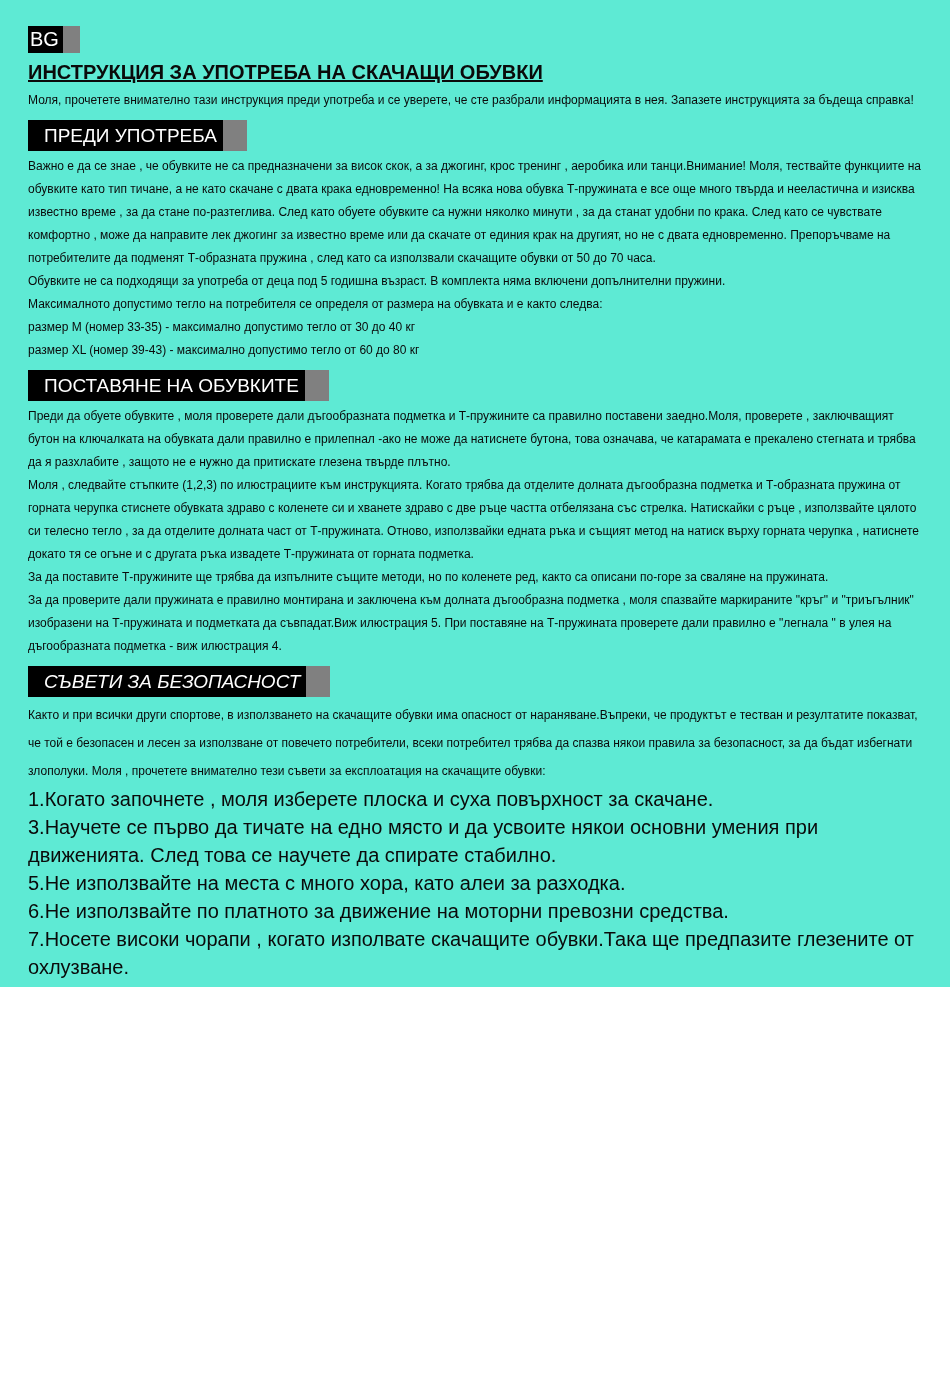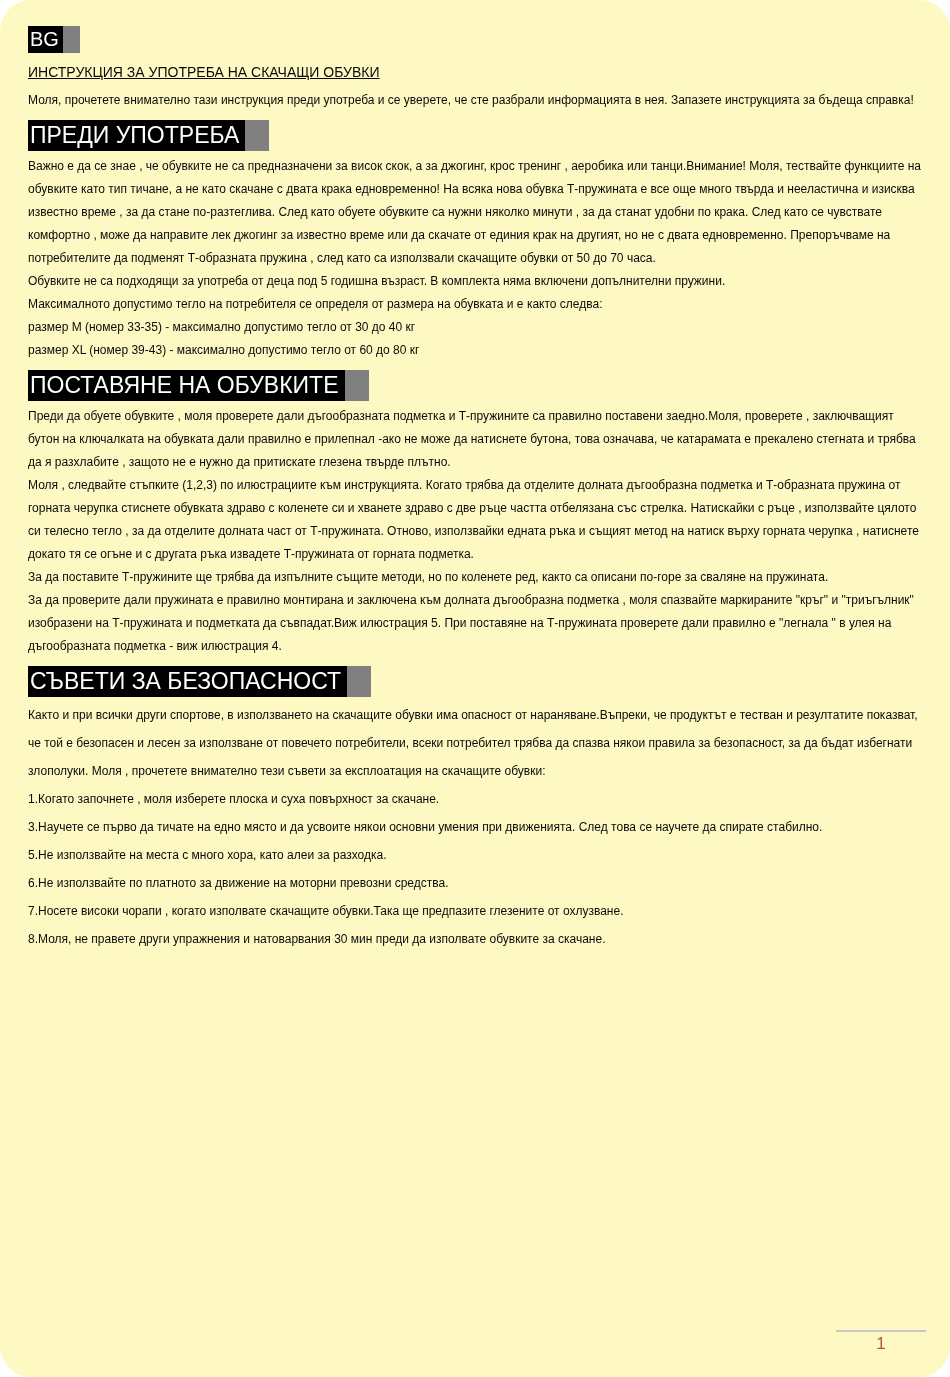--- a/index.html
+++ b/index.html
@@ -1,52 +1,51 @@
 <!DOCTYPE html>
 <html><head>
 <meta charset="utf-8">
 <style>
   html,body{margin:0;padding:0;background:#ffffff;}
   .canvas{
     position:relative;
-    width:950px;height:1377px;
-    background:#fef9c3;
+    width:950px;height:987px;
+    background:#5eead4;
     font-family:"Liberation Sans", sans-serif;
     color:#0a0a0a;
     overflow:hidden;
-    border-radius:31px;
   }
   .content{padding:26px 28px 0 28px;}
 
   .badge-row{display:flex;height:27px;margin:0 0 6px 0;}
   .badge-black{
     background:#000000;color:#ffffff;
     font-size:20px;line-height:27px;
     padding:0 4px 0 2px;
   }
   .badge-gray{background:#808080;width:17px;height:27px;}
 
   .title{
-    font-size:14px;font-weight:normal;
+    font-size:20px;font-weight:bold;
     text-decoration:underline;
     margin:2px 0 4px 0;line-height:26px;
   }
 
   p.body{margin:0;font-size:12px;line-height:23px;}
 
   .hrow{display:flex;margin:8px 0 4px 0;height:31px;}
   .hbar{
     background:#000000;color:#ffffff;
-    font-size:23px;line-height:31px;
-    padding:0 6px 0 2px;white-space:nowrap;
+    font-size:19px;line-height:31px;
+    padding:0 6px 0 16px;white-space:nowrap;
   }
   .hgray{background:#808080;width:24px;height:31px;}
 
   .safety p.body{line-height:28px;}
-  .safety .item{margin:0;font-size:12px;line-height:28px;}
+  .safety .item{margin:0;font-size:20px;line-height:28px;}
 
   .footer{
     position:absolute;top:1330px;right:24px;width:90px;
   }
   .footer-line{border-top:2px solid #c9c7c7;height:0;}
   .page-number{
     text-align:center;font-size:17px;margin-top:2px;
   }
 </style>
 </head>
@@ -79,21 +78,21 @@
       <span class="hgray" style="background: rgb(128, 128, 128);"></span>
     </div>
     <p class="body">Преди да обуете обувките , моля проверете дали дъгообразната подметка и Т-пружините са правилно поставени заедно.Моля, проверете , заключващият бутон на ключалката на обувката дали правилно е прилепнал -ако не може да натиснете бутона, това означава, че катарамата е прекалено стегната и трябва да я разхлабите , защото не е нужно да притискате глезена твърде плътно.</p>
 
     <p class="body">Моля , следвайте стъпките (1,2,3) по илюстрациите към инструкцията. Когато трябва да отделите долната дъгообразна подметка и Т-образната пружина от горната черупка стиснете обувката здраво с  коленете си и хванете здраво с две ръце частта отбелязана със стрелка. Натискайки с ръце , използвайте цялото си телесно тегло , за да отделите долната част от Т-пружината. Отново, използвайки едната ръка и същият метод на натиск върху горната черупка , натиснете докато тя се огъне и с другата ръка извадете Т-пружината от горната подметка.</p>
     <p class="body">За да поставите Т-пружините ще трябва да изпълните същите методи, но по коленете ред, както са описани по-горе за сваляне на пружината.</p>
     <p class="body">За да проверите дали пружината е правилно монтирана и заключена към долната дъгообразна подметка , моля спазвайте маркираните "кръг" и "триъгълник" изобразени на Т-пружината и подметката да съвпадат.Виж илюстрация 5. При поставяне на Т-пружината проверете дали правилно е "легнала " в улея на дъгообразната подметка - виж илюстрация 4.</p>
 
     <div class="safety">
       <div class="hrow">
-        <span class="hbar" style="background: rgb(0, 0, 0); color: rgb(255, 255, 255);">СЪВЕТИ ЗА БЕЗОПАСНОСТ</span>
+        <span class="hbar" style="background: rgb(0, 0, 0); color: rgb(255, 255, 255); font-style: italic;">СЪВЕТИ ЗА БЕЗОПАСНОСТ</span>
         <span class="hgray" style="background: rgb(128, 128, 128);"></span>
       </div>
       <p class="body">Както и при всички други спортове, в използването на скачащите обувки има опасност от нараняване.Въпреки, че продуктът е тестван и резултатите показват, че той е безопасен и лесен за използване от повечето потребители, всеки потребител трябва да спазва някои  правила за безопасност, за да бъдат избегнати злополуки. Моля , прочетете внимателно тези съвети за експлоатация на скачащите обувки:</p>
       <p class="item">1.Когато започнете , моля изберете плоска и суха повърхност за скачане.</p>
       <p class="item">3.Научете се първо да тичате на едно място и да усвоите някои основни умения при движенията. След това се научете да спирате стабилно.</p>
       <p class="item">5.Не използвайте на места с много хора, като алеи за разходка.</p>
       <p class="item">6.Не използвайте по платното за движение на моторни превозни средства.</p>
       <p class="item">7.Носете високи чорапи , когато изполвате скачащите обувки.Така ще предпазите глезените от охлузване.</p>
       <p class="item">8.Моля, не правете други упражнения и натоварвания 30 мин преди да изполвате обувките за скачане.</p>
     </div>

